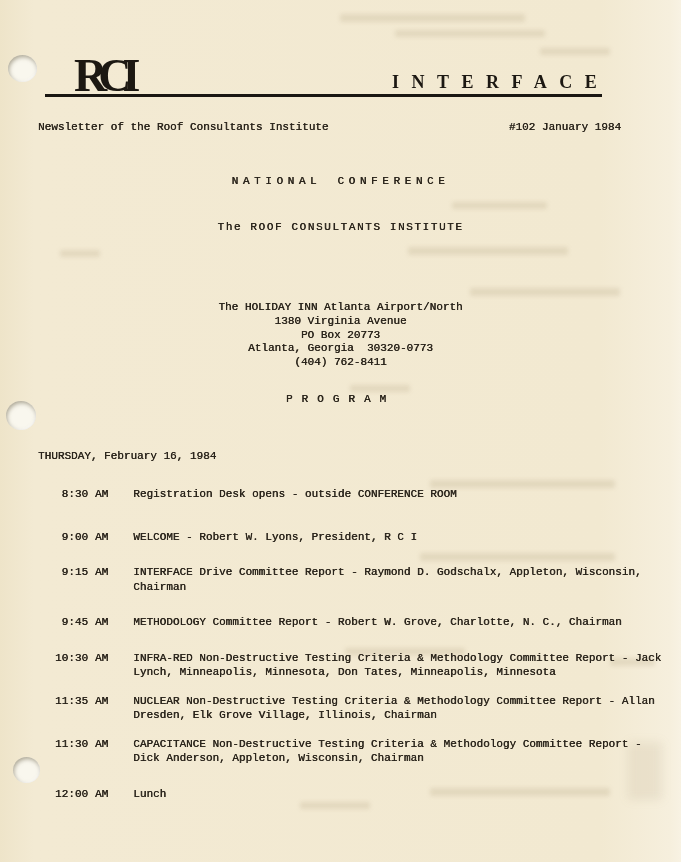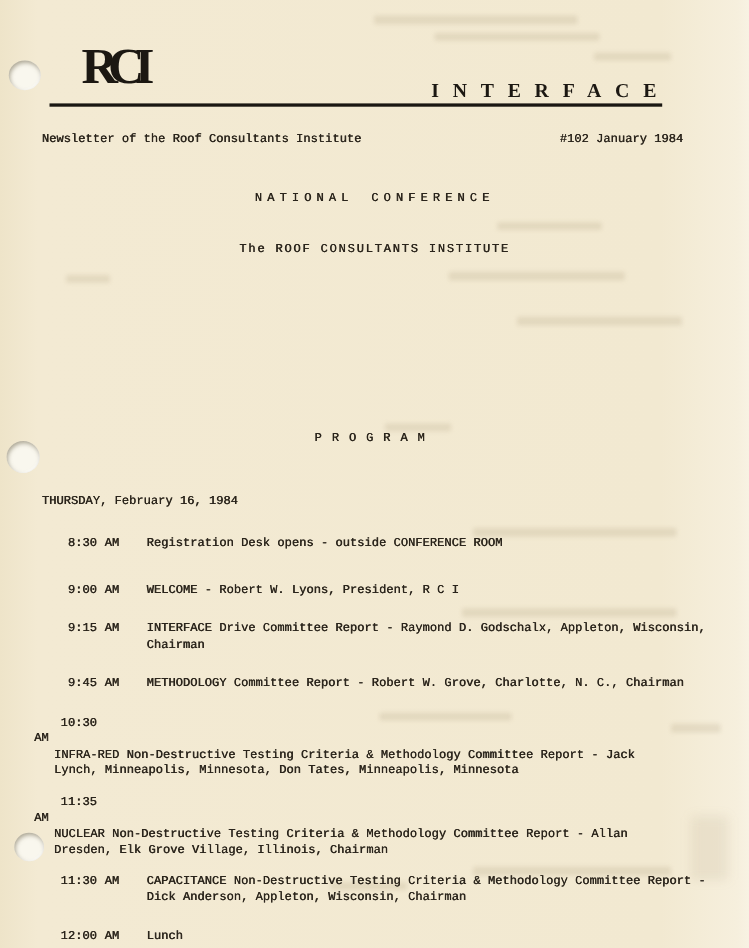--- a/index.html
+++ b/index.html
@@ -39,21 +39,21 @@
   .ghost:nth-of-type(9){left:430px;top:480px;width:185px;height:8px;}
   .ghost:nth-of-type(10){left:420px;top:553px;width:195px;height:8px;}
   .ghost:nth-of-type(11){left:345px;top:648px;width:120px;height:7px;}
   .ghost:nth-of-type(12){left:610px;top:658px;width:45px;height:8px;}
   .ghost:nth-of-type(13){left:430px;top:788px;width:180px;height:8px;}
   .ghost:nth-of-type(14){left:300px;top:802px;width:70px;height:7px;}
   .ghost:nth-of-type(15){left:628px;top:742px;width:34px;height:58px;filter:blur(5px);background:rgba(140,118,78,.10);}
 
   
   .logo{
-    left:74px;top:40px;
+    left:74px;top:56px;
     font-family:"Liberation Serif","DejaVu Serif",serif;
     font-weight:700;font-size:46px;line-height:40px;
     letter-spacing:-9px;color:#1c1812;
   }
   .masthead{
     left:392px;top:72px;
     font-family:"Liberation Serif","DejaVu Serif",serif;
     font-weight:700;font-size:18px;letter-spacing:12.5px;
     color:#1c1812;
   }
@@ -67,21 +67,21 @@
   .conf-dates{top:248px;letter-spacing:0.5px;}
   .venue{top:301px;}
   .venue div{white-space:pre;line-height:13.8px;}
   .prog-head{top:392px;letter-spacing:9px;}
 
   
   .day-line{left:38px;top:449px;white-space:pre;}
   .prog-list{left:24px;top:487px;width:650px;}
   .prog-row{display:flex;margin-bottom:21px;}
   .prog-row:nth-child(1){margin-bottom:28px;}
-  .prog-row:nth-child(5),.prog-row:nth-child(6){margin-bottom:14px;flex-direction:column;}
+  .prog-row:nth-child(5),.prog-row:nth-child(6){margin-bottom:14px;}
   .prog-row .time{width:64px;text-align:right;white-space:pre;flex:none;}
   .prog-row .period{margin-left:7px;flex:none;}
   .prog-row .desc{margin-left:25px;}
   .prog-row .desc span{display:block;white-space:pre;}
 </style>
 </head>
 <body>
 
 <div class="page">
 
@@ -109,20 +109,27 @@
 
   <div class="abs logo">RCI</div>
   <div class="abs masthead">INTERFACE</div>
   <div class="abs rule"></div>
   <div class="abs mono nl-line">Newsletter of the Roof Consultants Institute</div>
   <div class="abs mono issue">#102 January 1984</div>
 
   <div class="abs mono ctr conf-title">NATIONAL CONFERENCE</div>
   <div class="abs mono ctr conf-org">The ROOF CONSULTANTS INSTITUTE</div>
 
+  <div class="abs mono ctr venue">
+    <div>The HOLIDAY INN Atlanta Airport/North</div>
+    <div>1380 Virginia Avenue</div>
+    <div>PO Box 20773</div>
+    <div>Atlanta, Georgia  30320-0773</div>
+    <div>(404) 762-8411</div>
+  </div>
 
   <div class="abs mono ctr prog-head">PROGRAM</div>
   <div class="abs mono day-line">THURSDAY, February 16, 1984</div>
 
   <div class="abs mono prog-list">
     <div class="prog-row">
       <span class="time">8:30</span>
       <span class="period">AM</span>
       <span class="desc">
         <span class="l1">Registration Desk opens - outside CONFERENCE ROOM</span>

